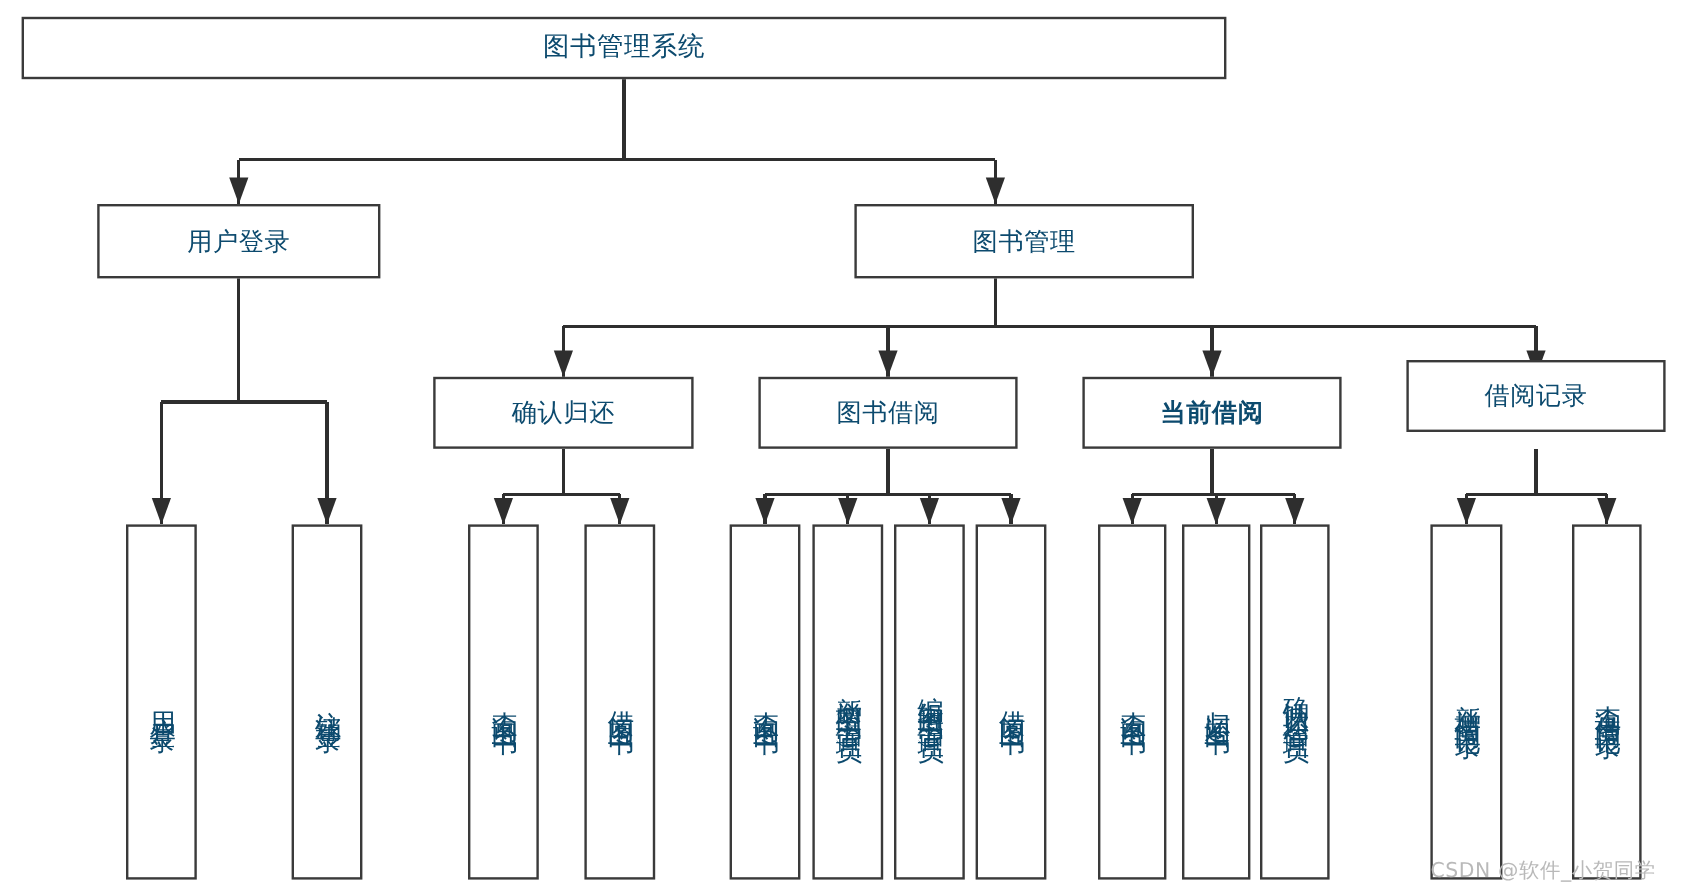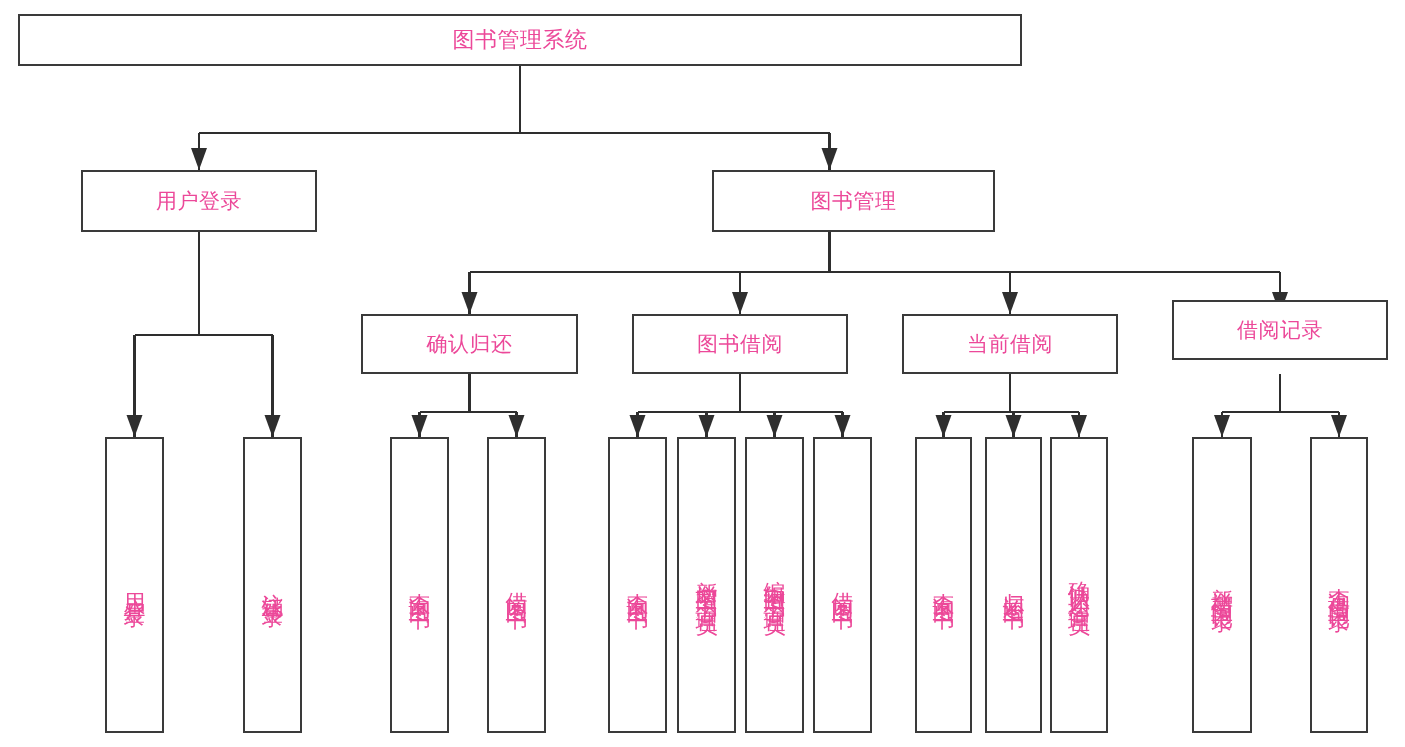--- a/index.html
+++ b/index.html
@@ -30,21 +30,21 @@
     position: absolute;
     box-sizing: border-box;
     background: #ffffff;
     border: 2px solid #3a3a3a;
     display: flex;
     align-items: center;
     justify-content: center;
     z-index: 2;
   }
   .node-label {
-    color: #ec4899;
+    color: #0c4a6e;
     line-height: 1.18;
     white-space: nowrap;
     letter-spacing: 0.5px;
   }
   .h-node .node-label {
     font-size: 21px;
   }
   .root .node-label {
     font-size: 22px;
   }
@@ -137,21 +137,21 @@
       </div>
       <div class="node h-node" style="left: 712px; top: 170px; width: 283px; height: 62px;">
         <div class="node-label">图书管理</div>
       </div>
       <div class="node h-node" style="left: 361px; top: 314px; width: 217px; height: 60px;">
         <div class="node-label">确认归还</div>
       </div>
       <div class="node h-node" style="left: 632px; top: 314px; width: 216px; height: 60px;">
         <div class="node-label">图书借阅</div>
       </div>
-      <div class="node h-node" style="left: 902px; top: 314px; width: 216px; height: 60px;">
+      <div class="node h-node" style="left: 902px; top: 314px; width: 216px; height: 60px; font-weight: bold;">
         <div class="node-label">当前借阅</div>
       </div>
       <div class="node h-node" style="left: 1172px; top: 300px; width: 216px; height: 60px;">
         <div class="node-label">借阅记录</div>
       </div>
       <div class="node v-node" style="left: 105px; top: 437px; width: 59px; height: 296px;">
         <div class="node-label">用户登录</div>
       </div>
       <div class="node v-node" style="left: 243px; top: 437px; width: 59px; height: 296px;">
         <div class="node-label">注销登录</div>
@@ -183,13 +183,14 @@
       <div class="node v-node" style="left: 1050px; top: 437px; width: 58px; height: 296px;">
         <div class="node-label">确认归还（管理员）</div>
       </div>
       <div class="node v-node" style="left: 1192px; top: 437px; width: 60px; height: 296px;">
         <div class="node-label">新增借阅记录</div>
       </div>
       <div class="node v-node" style="left: 1310px; top: 437px; width: 58px; height: 296px;">
         <div class="node-label">查询借阅记录</div>
       </div>
     </div>
+  <div class="watermark" style="left:1192px; top:714px;">CSDN @软件_小贺同学</div>
 </div>
 
 </body></html>

